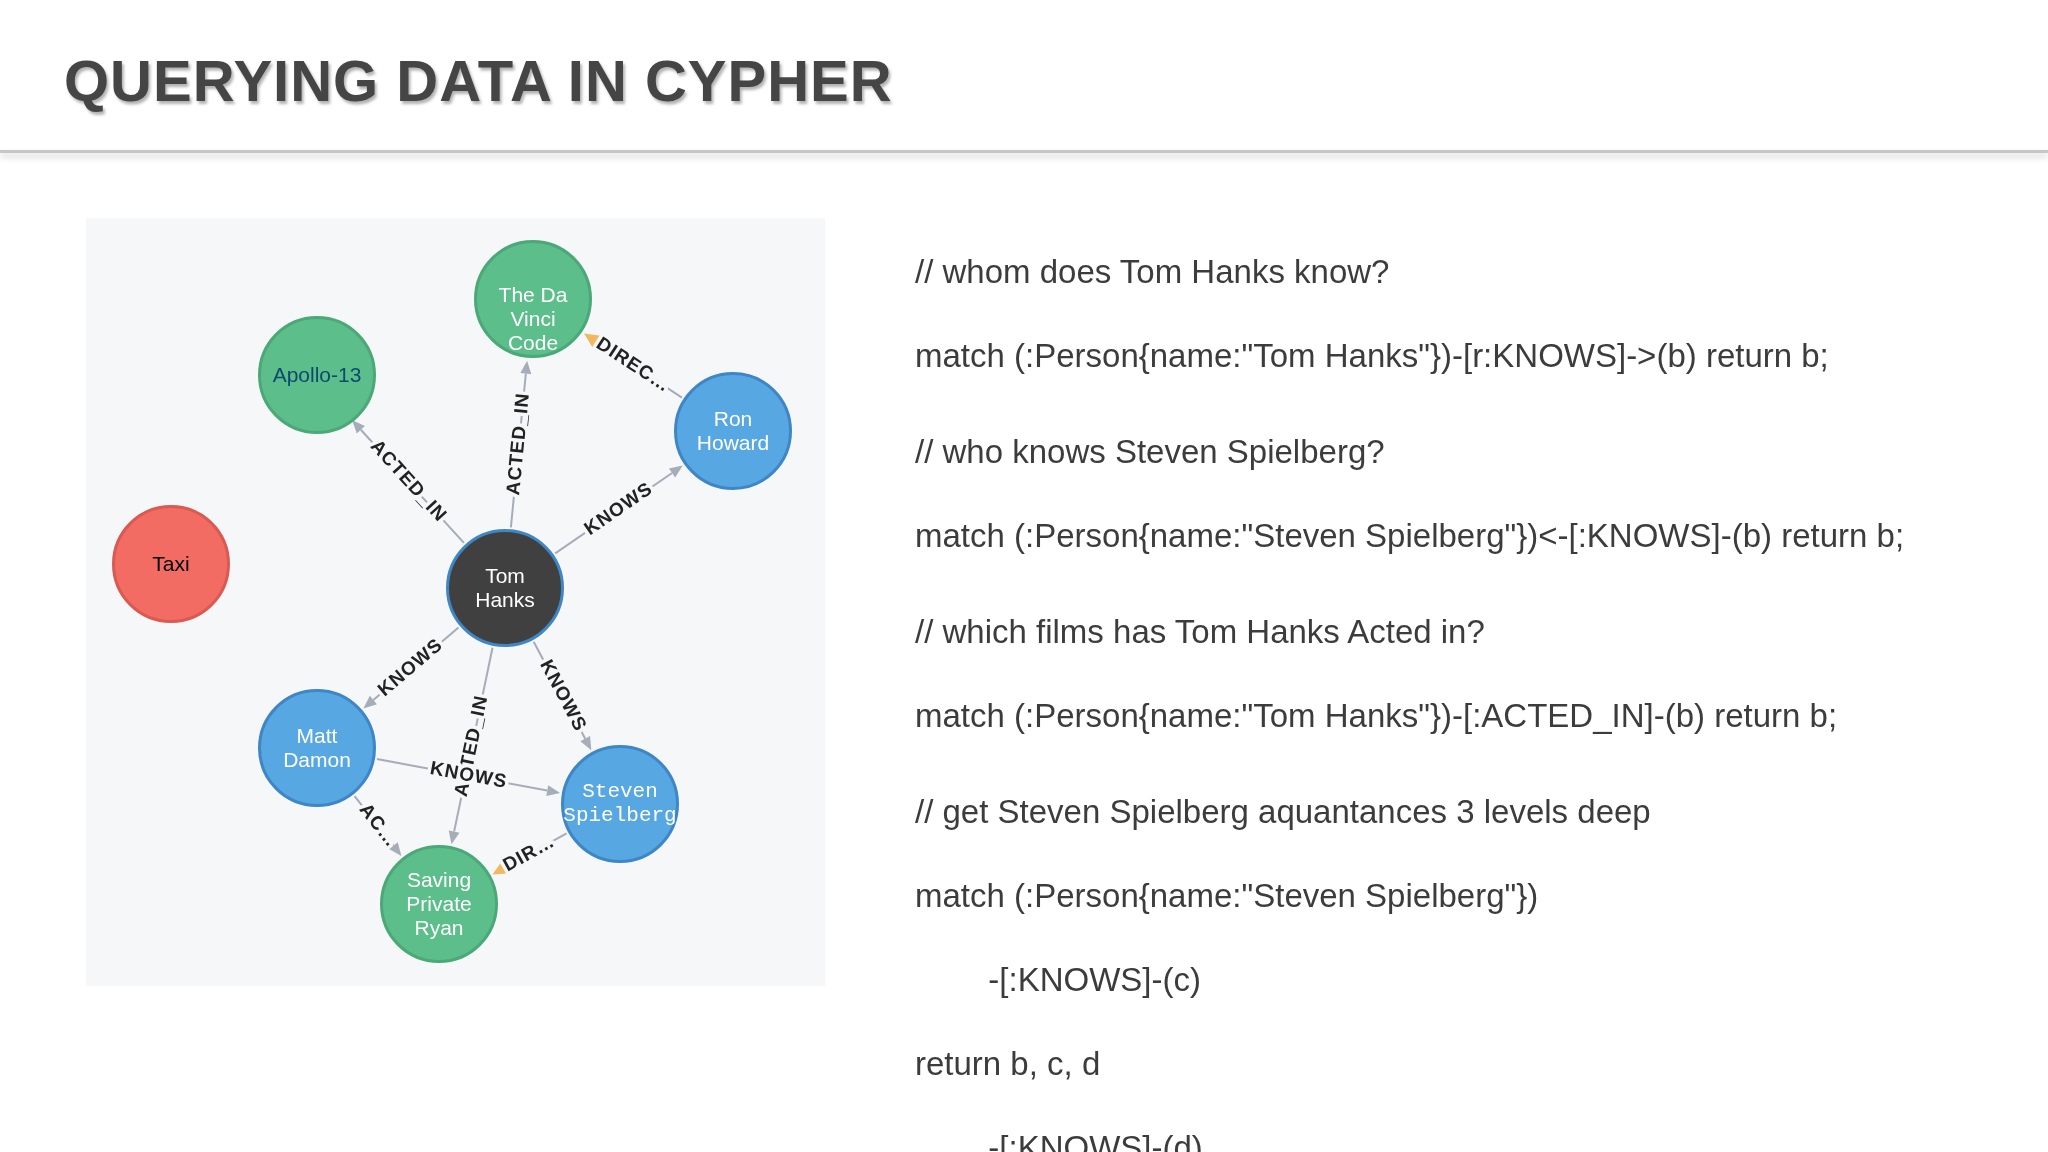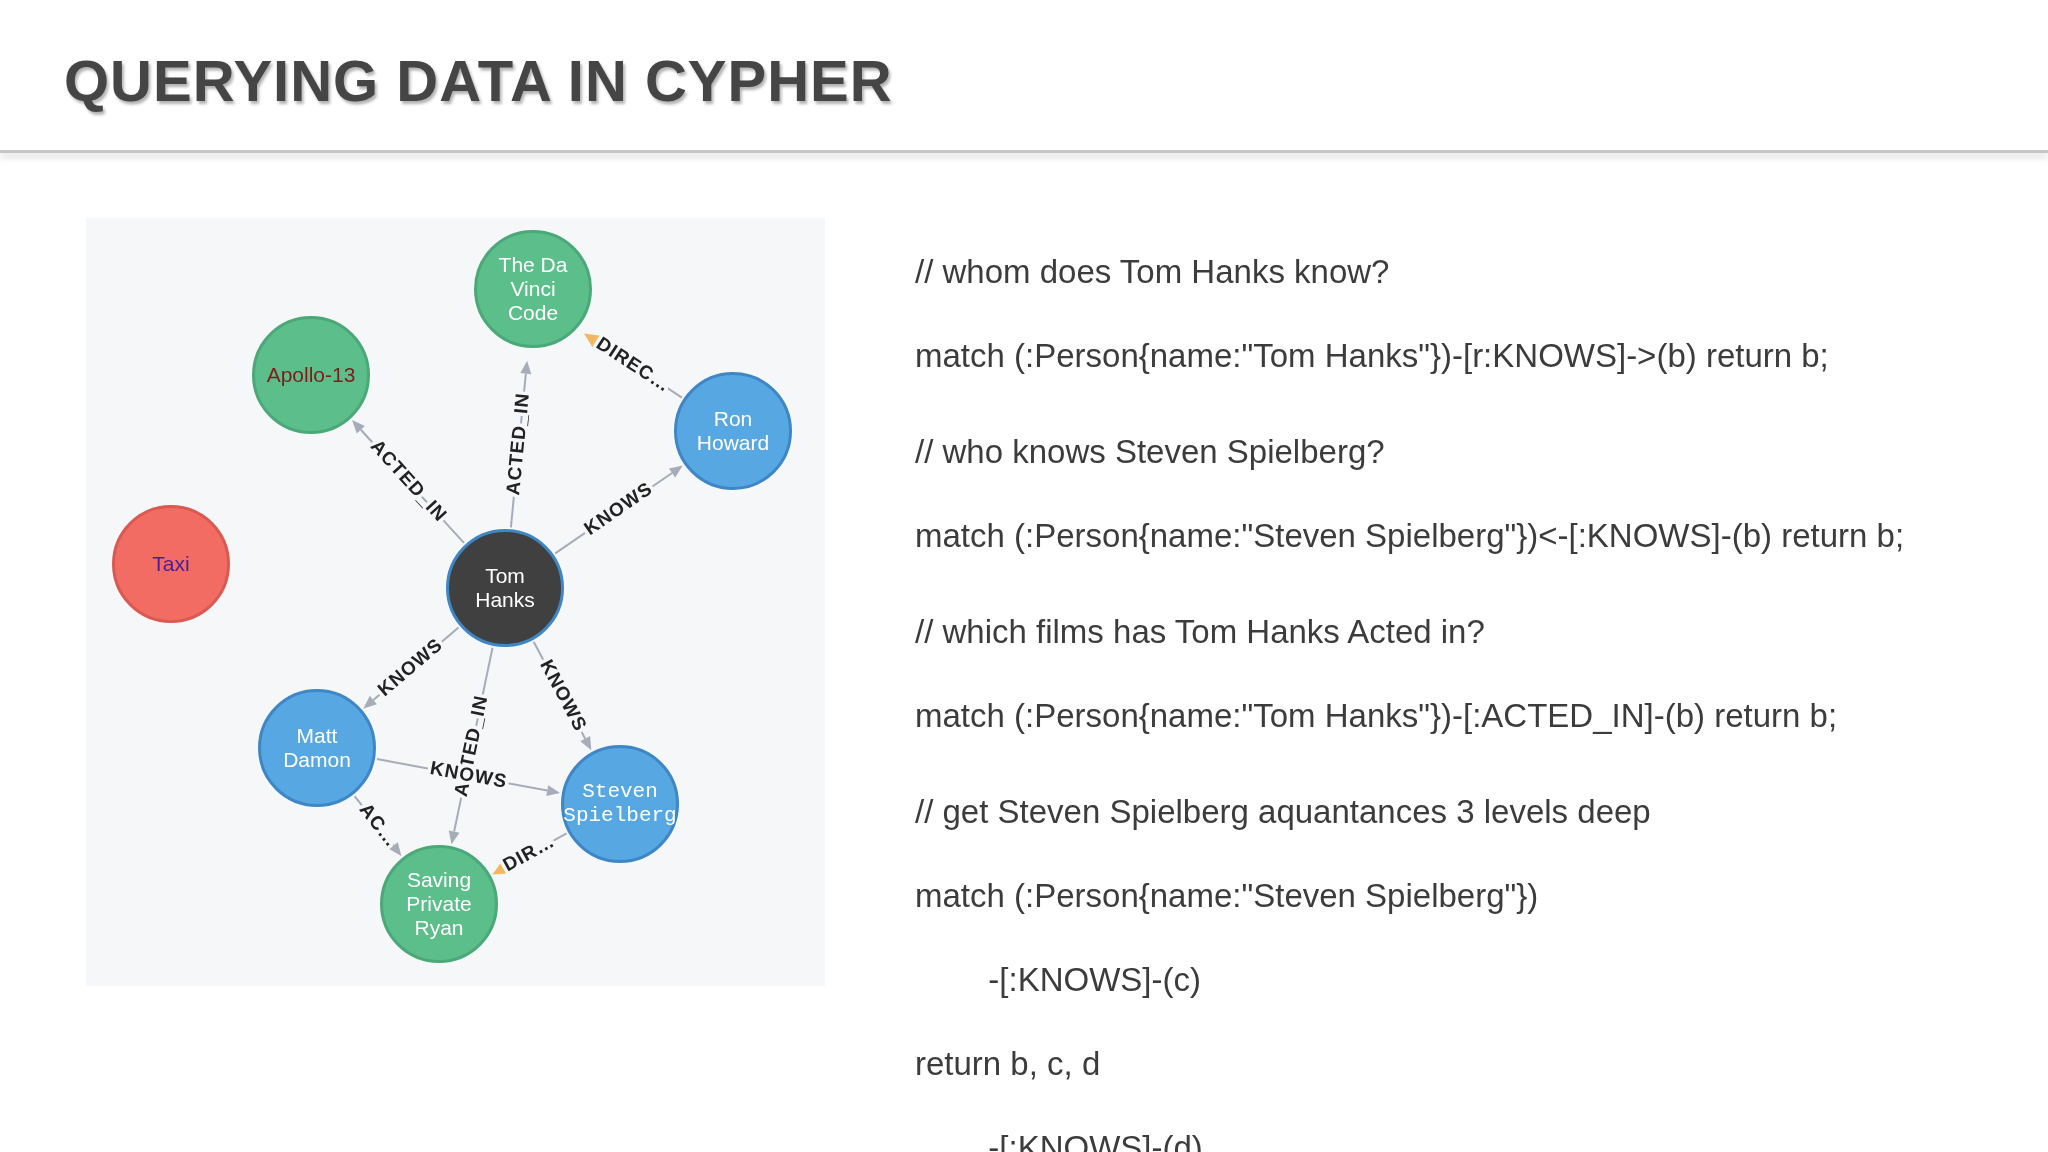--- a/index.html
+++ b/index.html
@@ -82,33 +82,33 @@
         <text class="edge-label" transform="translate(533,291.5) rotate(-34.6)" fill="#222222">KNOWS</text>
         <text class="edge-label" transform="translate(547,147.5) rotate(33.2)" fill="#222222">DIREC…</text>
         <text class="edge-label" transform="translate(325,450) rotate(-40.4)" fill="#222222">KNOWS</text>
         <text class="edge-label" transform="translate(476.5,478) rotate(62.0)" fill="#222222">KNOWS</text>
         <text class="edge-label" transform="translate(386,528) rotate(-78.2)" fill="#222222">ACTED_IN</text>
         <text class="edge-label" transform="translate(382.5,558) rotate(10.5)" fill="#222222">KNOWS</text>
         <text class="edge-label" transform="translate(292,608) rotate(52.0)" fill="#222222">AC…</text>
         <text class="edge-label" transform="translate(443.5,636) rotate(-28.9)" fill="#222222">DIR…</text>
       </svg>
 
-  <div class="node" style="left: 388px; top: 12px; width: 118px; height: 118px; background-color: rgb(92, 190, 138); border-color: rgb(75, 168, 119); color: rgb(255, 255, 255);">
+  <div class="node" style="left: 388px; top: 22px; width: 118px; height: 118px; background-color: rgb(92, 190, 138); border-color: rgb(75, 168, 119); color: rgb(255, 255, 255); justify-content: flex-end;">
         <div>The Da</div>
         <div>Vinci</div>
         <div>Code</div>
       </div>
-      <div class="node" style="left: 166px; top: 98px; width: 118px; height: 118px; background-color: rgb(92, 190, 138); border-color: rgb(75, 168, 119); color: #7f1d1d; text-align: center;">
+      <div class="node" style="left: 172px; top: 98px; width: 118px; height: 118px; background-color: rgb(92, 190, 138); border-color: rgb(75, 168, 119); color: #0c4a6e; text-align: center;">
         <div>Apollo-13</div>
       </div>
       <div class="node" style="left: 588px; top: 154px; width: 118px; height: 118px; background-color: rgb(87, 167, 226); border-color: rgb(62, 134, 198); color: rgb(255, 255, 255);">
         <div>Ron</div>
         <div>Howard</div>
       </div>
-      <div class="node" style="left: 26px; top: 287px; width: 118px; height: 118px; background-color: rgb(242, 108, 99); border-color: rgb(218, 90, 82); color: #4c1d95;">
+      <div class="node" style="left: 26px; top: 287px; width: 118px; height: 118px; background-color: rgb(242, 108, 99); border-color: rgb(218, 90, 82); color: #000000;">
         <div>Taxi</div>
       </div>
       <div class="node" style="left: 360px; top: 311px; width: 118px; height: 118px; background-color: #404040; border-color: rgb(62, 134, 198); color: rgb(255, 255, 255);">
         <div>Tom</div>
         <div>Hanks</div>
       </div>
       <div class="node" style="left: 172px; top: 471px; width: 118px; height: 118px; background-color: rgb(87, 167, 226); border-color: rgb(62, 134, 198); color: rgb(255, 255, 255);">
         <div>Matt</div>
         <div>Damon</div>
       </div>

